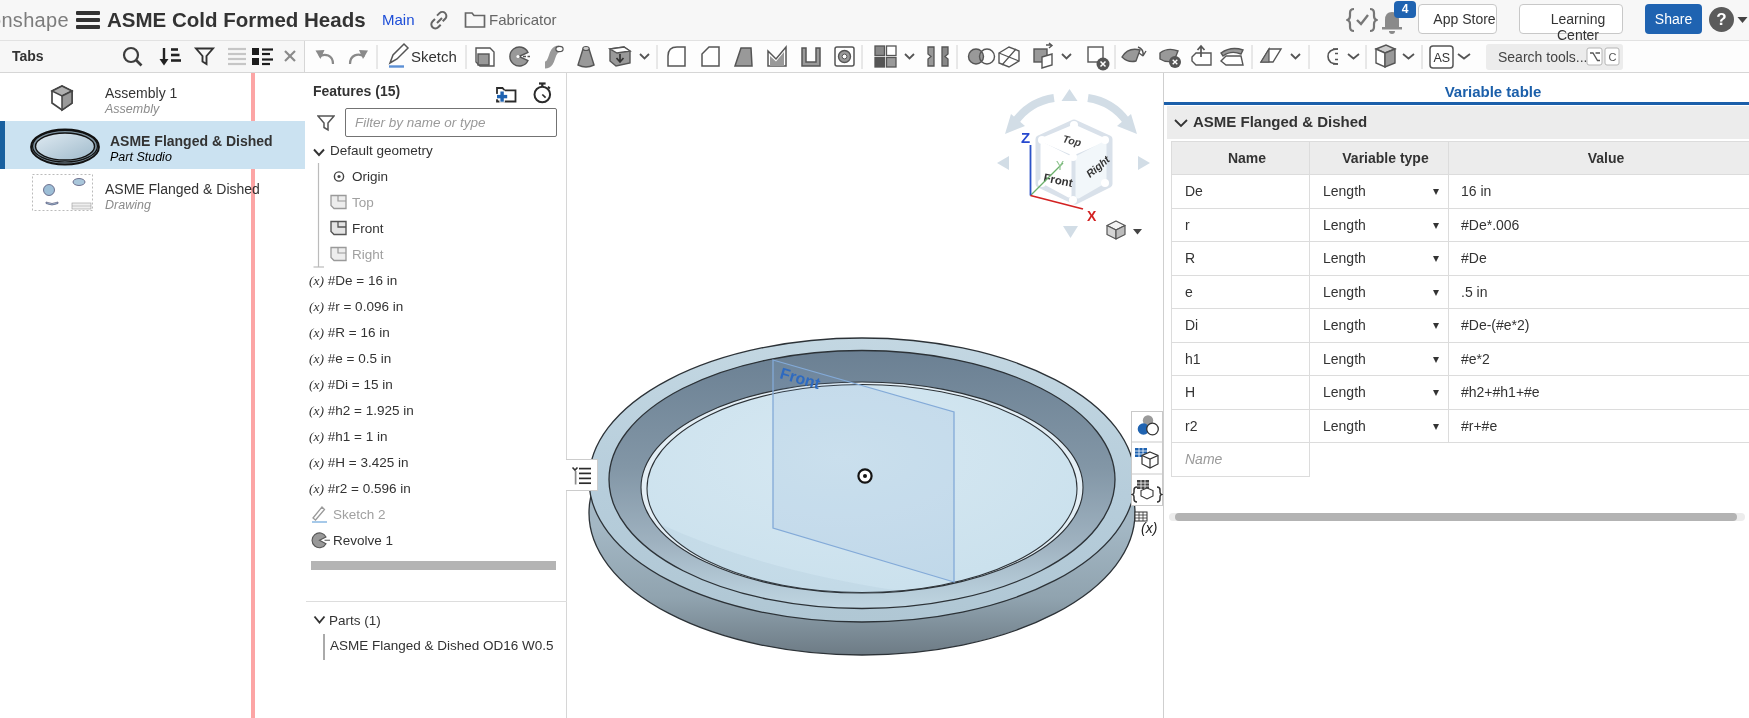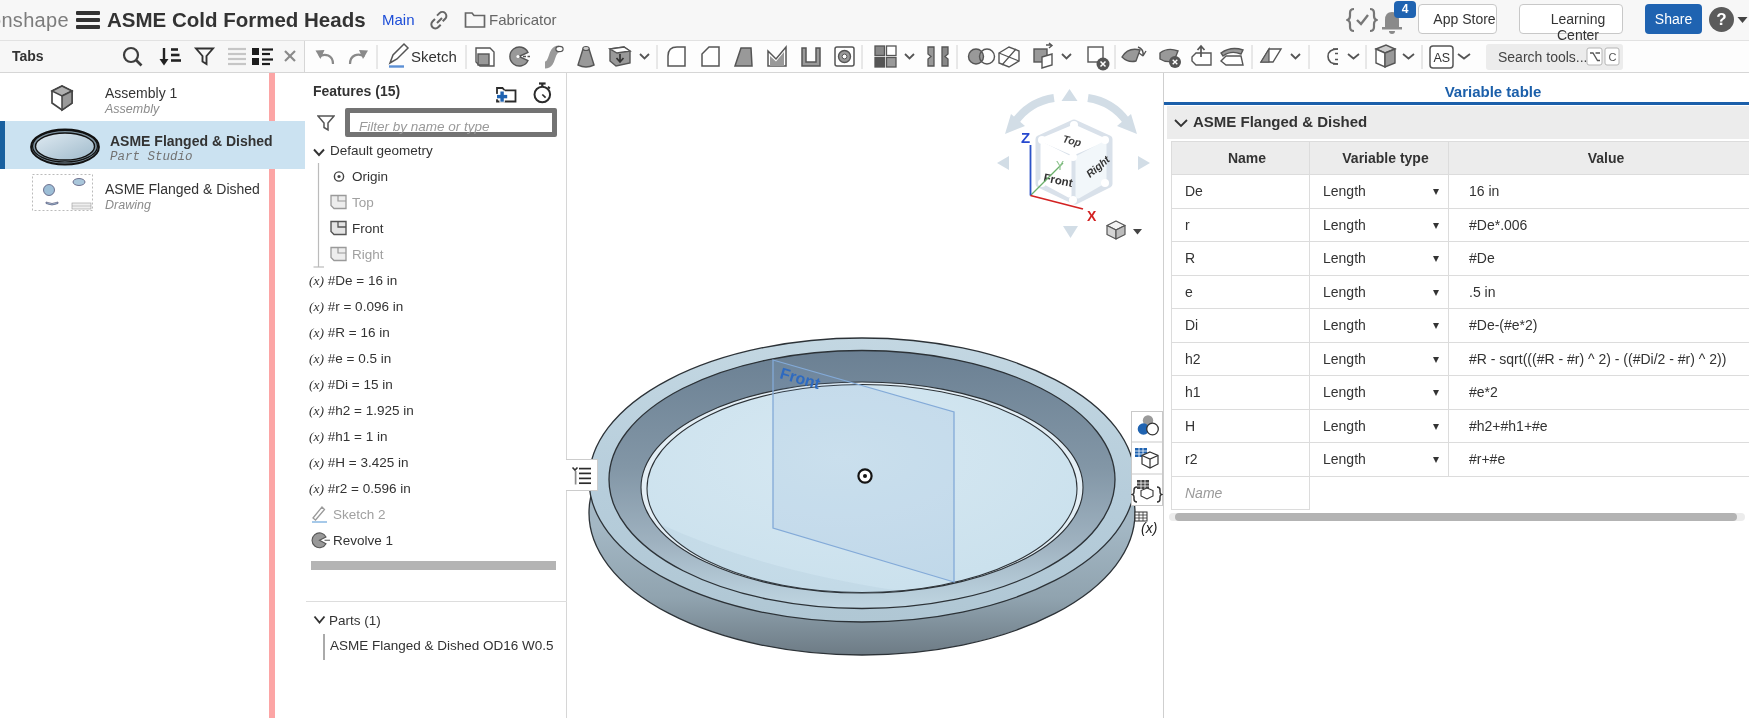--- a/index.html
+++ b/index.html
@@ -16,38 +16,38 @@
   .tbtn { top:4px; height:30px; border:1px solid #c8c8c8; border-radius:4px; background:#fff;
     font-size:14px; color:#333; text-align:center; }
   .tbtn span { display:inline-block; margin-top:6px;margin-left:14px; }
   #sharebtn { left:1645px; top:4px; width:57px; height:30px; background:#1f63b1; border-radius:4px;
     color:#fff; font-size:14px; text-align:center; }
   
   #row2 { left:0; top:41px; width:1749px; height:32px; background:#fdfdfd; border-bottom:1px solid #d6d6d6; }
   #tabshdr { left:0; top:41px; width:305px; height:32px; background:#f7f7f7; border-right:1px solid #d6d6d6; border-bottom:1px solid #d6d6d6;}
   #tabslbl { left:12px; top:7px; font-size:14px; font-weight:bold; color:#333; }
   
-  #tabspanel { left:0; top:73px; width:275px; height:645px; background:#fff; border-right:6px solid #fca5a5; }
+  #tabspanel { left:0; top:73px; width:255px; height:645px; background:#fff; border-right:4px solid #fca5a5; }
   .titem { position:absolute; left:0; width:305px; height:48px; }
   .titem .t1 { position:absolute; left:105px; top:12px; font-size:14px; color:#333; }
   .titem .t2 { position:absolute; left:105px; top:29px; font-size:12.5px; color:#8b8b8b; font-style:italic; }
   #selitem { background:#cbe2f1; border-left:5px solid #19609f; }
   #featpanel { left:306px; top:73px; width:261px; height:645px; background:#fff; border-right:1px solid #d6d6d6; }
   #feathdr { left:7px; top:10px; font-size:14px; font-weight:bold; color:#333; }
-  #filterbox { left:39px; top:35px; width:212px; height:29px; border:5px solid #737373; border-radius:2px;
+  #filterbox { left:39px; top:35px; width:212px; height:29px; border:1px solid #737373; border-radius:2px;
     font-size:13.5px; font-style:italic; color:#9a9a9a; padding:6px 0 0 9px; background:#fff;}
   .feat { position:absolute; font-size:13.5px; color:#333; white-space:nowrap; }
   .gray { color:#a0a0a0; }
   #viewport { left:567px; top:73px; width:596px; height:645px; background:#fff; }
   #vartable { left:1163px; top:73px; width:586px; height:645px; background:#fff; border-left:1px solid #cfcfcf; }
   #vtab td { border:1px solid #dcdcdc; padding:0 0 0 13px; overflow:hidden; white-space:nowrap; }
   #vtab tr { height:33.5px; }
   #vtab tr.vhead { height:33px; }
   .vhead td { background:#ececec; font-weight:bold; text-align:center; padding:0; }
-  #vtab td.vv { border-right:none; padding-left:20px; }
+  #vtab td.vv { border-right:none; padding-left:12px; }
   .vhead td:last-child { border-right:none; }
   #vtab td.nob { border:none; }
   .car { float:right; margin-right:9px; margin-top:1px; font-size:12px; color:#333; }
 </style>
 </head>
 <body>
 <div class="abs" id="topbar"></div>
 <div class="abs" id="logo">onshape</div>
 <div class="abs" id="burger" style="left:76px; top:11px;">
     <div></div>
@@ -244,21 +244,21 @@
           <linearGradient id="thg" x1="0" y1="0" x2="1" y2="1">
         <stop offset="0" stop-color="#dfeaf2"></stop>
             <stop offset="1" stop-color="#9fbacb"></stop>
           </linearGradient>
         </defs>
       <ellipse cx="37" cy="20" rx="34" ry="17.5" fill="#7b8f9c" stroke="#111" stroke-width="1.8"></ellipse>
       <ellipse cx="37" cy="19.2" rx="32.5" ry="15.8" fill="none" stroke="#111" stroke-width="1.2"></ellipse>
       <ellipse cx="37" cy="19.5" rx="29.5" ry="13.5" fill="url(#thg)" stroke="#111" stroke-width="1.4"></ellipse>
     </svg>
     <div class="t1" style="font-weight:bold;">ASME Flanged &amp; Dished</div>
-    <div class="t2" style="color:#737373;font-family:Liberation Mono, monospace;">Part Studio</div>
+    <div class="t2" style="color:#000000;">Part Studio</div>
   </div>
   <div class="titem" style="top:96px;">
     <svg class="abs" style="left:32px; top:5px;" width="61" height="37" viewBox="0 0 61 37">
       <rect x="0.5" y="0.5" width="60" height="36" fill="#fff" stroke="#bbb" stroke-width="1" stroke-dasharray="2,2"></rect>
       <ellipse cx="47" cy="8" rx="6" ry="3.5" fill="#a9c6da" stroke="#557" stroke-width="0.8"></ellipse>
       <circle cx="17" cy="16" r="5.5" fill="#9dbed6" stroke="#557" stroke-width="0.8"></circle>
       <path d="M14,28 Q20,31 26,28 L26,29.5 Q20,32.5 14,29.5 Z" fill="#9dbed6" stroke="#557" stroke-width="0.7"></path>
       <rect x="40" y="29" width="19" height="6" fill="#eee" stroke="#999" stroke-width="0.6"></rect>
       <line x1="40" y1="32" x2="59" y2="32" stroke="#999" stroke-width="0.5"></line>
     </svg>
@@ -510,25 +510,20 @@
           <td>e</td>
           <td class="vt">Length<span class="car">▾</span></td>
           <td class="vv">.5 in</td>
         </tr>
     <tr>
           <td>Di</td>
           <td class="vt">Length<span class="car">▾</span></td>
           <td class="vv">#De-(#e*2)</td>
         </tr>
     <tr>
-          <td>h2</td>
-          <td class="vt">Length<span class="car">▾</span></td>
-          <td class="vv">#R - sqrt(((#R - #r) ^ 2) - ((#Di/2 - #r) ^ 2))</td>
-        </tr>
-    <tr>
           <td>h1</td>
           <td class="vt">Length<span class="car">▾</span></td>
           <td class="vv">#e*2</td>
         </tr>
     <tr>
           <td>H</td>
           <td class="vt">Length<span class="car">▾</span></td>
           <td class="vv">#h2+#h1+#e</td>
         </tr>
     <tr>

